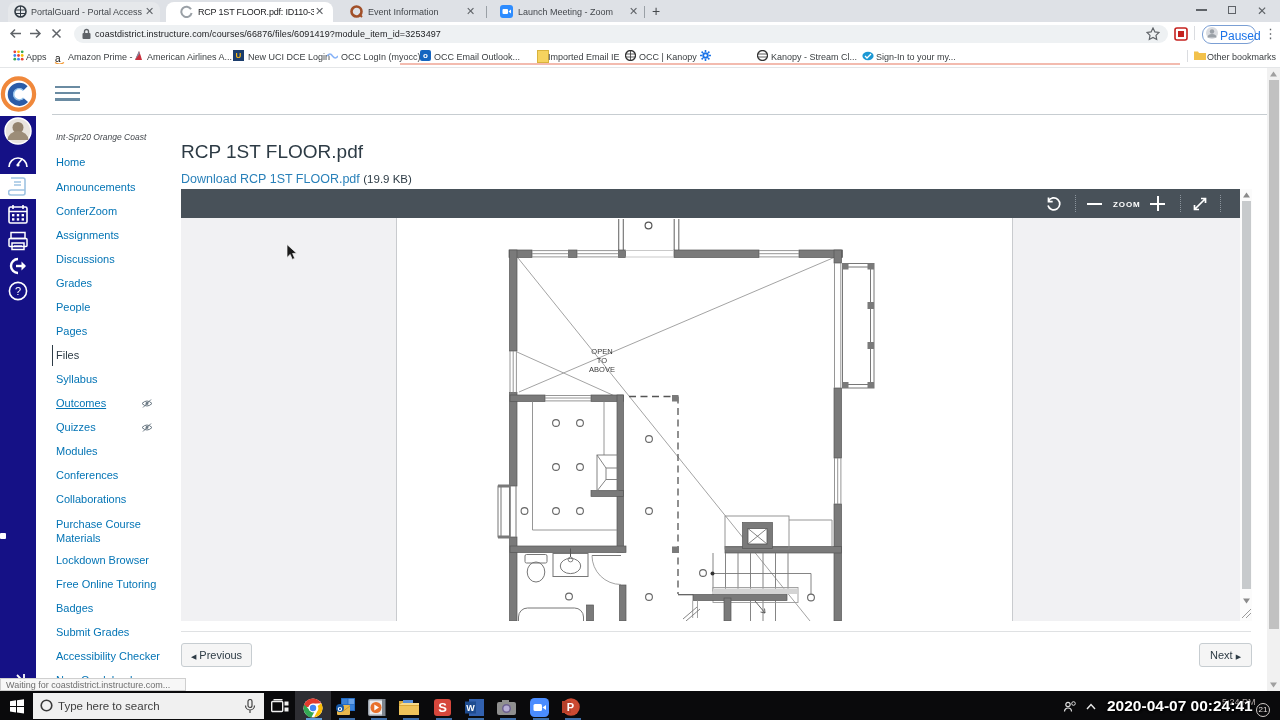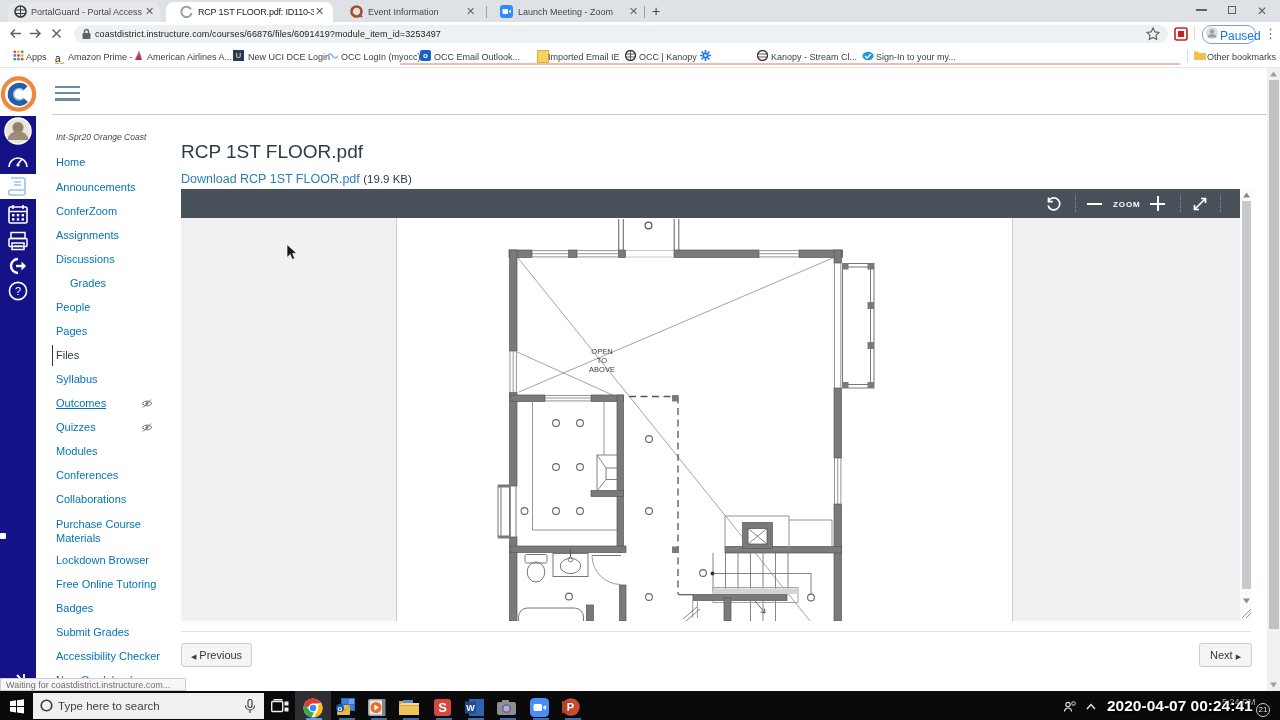--- a/index.html
+++ b/index.html
@@ -272,21 +272,21 @@
 <div class="a" style="left:56px;top:156px;font-size:11px;color:#0374b5;">Home</div>
 
 <div class="a" style="left:56px;top:180.5px;font-size:11px;color:#0374b5;">Announcements</div>
 
 <div class="a" style="left:56px;top:205px;font-size:11px;color:#0374b5;">ConferZoom</div>
 
 <div class="a" style="left:56px;top:229px;font-size:11px;color:#0374b5;">Assignments</div>
 
 <div class="a" style="left:56px;top:253px;font-size:11px;color:#0374b5;">Discussions</div>
 
-<div class="a" style="left:56px;top:277px;font-size:11px;color:#0374b5;margin-left:14px;">Grades</div>
+<div class="a" style="left:56px;top:277px;font-size:11px;color:#0374b5;">Grades</div>
 
 <div class="a" style="left:56px;top:301px;font-size:11px;color:#0374b5;">People</div>
 
 <div class="a" style="left:56px;top:325px;font-size:11px;color:#0374b5;">Pages</div>
 
 <div class="a" style="left:51.5px;top:345px;width:1.5px;height:21px;background:#2d3b45;"></div>
 <div class="a" style="left:56px;top:349px;font-size:11px;color:#2d3b45;">Files</div>
 
 <div class="a" style="left:56px;top:373px;font-size:11px;color:#0374b5;">Syllabus</div>
 

